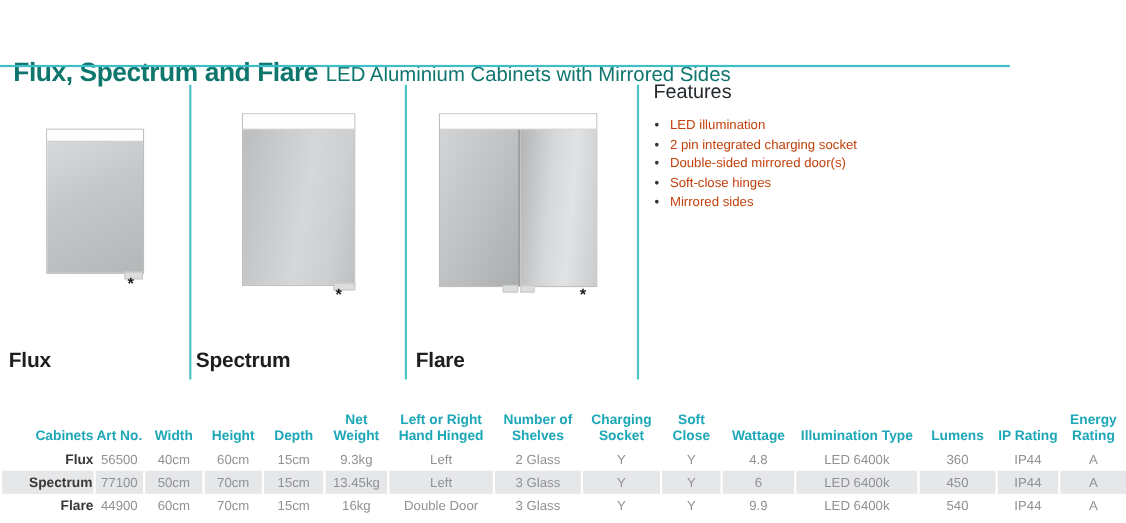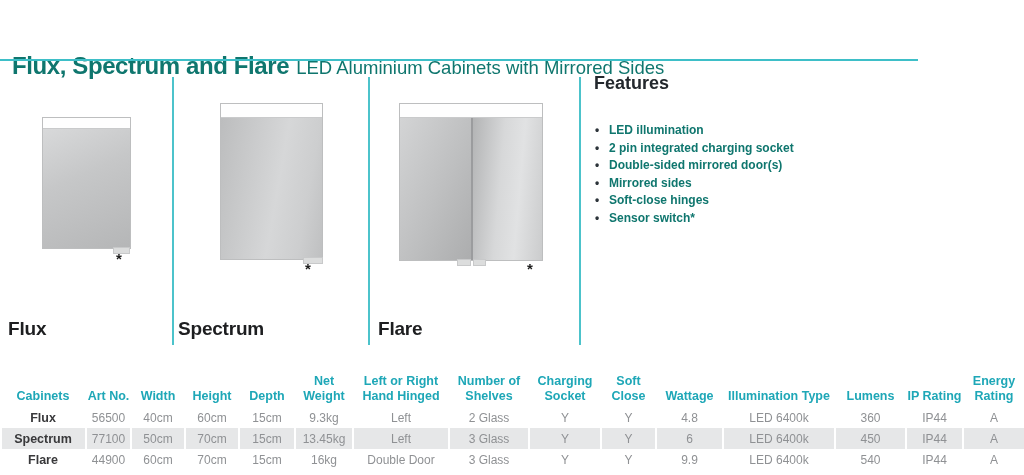--- a/index.html
+++ b/index.html
@@ -38,31 +38,31 @@
   .foot-flare-2{left:473px;top:259px;width:13px;height:7px;}
 
   .asterisk{position:absolute;font-size:15px;font-weight:bold;color:#1c1c1c;}
   .ast-flux{left:116px;top:250px;} .ast-spectrum{left:305px;top:260px;} .ast-flare{left:527px;top:260px;}
 
   .product-label{position:absolute;font-size:19px;font-weight:bold;color:#1d1e20;letter-spacing:-0.2px;}
   .label-flux{left:8px;top:318px;} .label-spectrum{left:178px;top:318px;} .label-flare{left:378px;top:318px;}
 
   
   .features{position:absolute;left:594px;top:73px;width:340px;}
-  .features-title{font-size:18px;font-weight:bold;color:#23282d;margin:0 0 28px 0;}
-  .features-list{list-style:none;margin:0;padding:0;font-size:12px;color:#0f766e;font-weight:bold;}
+  .features-title{font-size:18px;font-weight:normal;color:#23282d;margin:0 0 11px 0;}
+  .features-list{list-style:none;margin:0;padding:0;font-size:12px;color:#c2410c;}
   .features-list li{position:relative;padding-left:15px;line-height:17.6px;}
   .features-list li::before{content:"\2022";position:absolute;left:1px;color:#2d343a;}
 
   
   table.specs{position:absolute;left:0;top:369px;width:1024px;border-collapse:collapse;table-layout:fixed;}
   .specs th{color:#1ea7b7;font-size:12.5px;font-weight:bold;text-align:center;vertical-align:bottom;
             padding:0 1px 4px;line-height:1.16;height:34px;}
   .specs td{color:#8f9194;font-size:12px;text-align:center;height:21px;padding:0 1px;vertical-align:middle;}
-  .specs th.colL,.specs td.colL{text-align:center;padding-left:0;}
+  .specs th.colL,.specs td.colL{text-align:right;padding-left:0;}
   .specs td.name{color:#39393b;font-weight:bold;font-size:12.5px;}
   .specs tr.shade td{background:#e6e7e8;border-left:2px solid #fff;border-right:2px solid #fff;}
 </style>
 </head>
 <body>
 
 <div>
 
   <h1 class="title-line">
     <span class="title-main">Flux, Spectrum and Flare</span><span class="title-sub">LED Aluminium Cabinets with Mirrored Sides</span>
@@ -101,23 +101,22 @@
   <div class="foot foot-flare-2"></div>
   <span class="asterisk ast-flare">*</span>
   <div class="product-label label-flare">Flare</div>
 
   <div class="features">
     <h2 class="features-title">Features</h2>
     <ul class="features-list">
       <li>LED illumination</li>
       <li>2 pin integrated charging socket</li>
       <li>Double-sided mirrored door(s)</li>
+      <li>Soft-close hinges</li>
       <li>Mirrored sides</li>
-      <li>Soft-close hinges</li>
-      <li>Sensor switch*</li>
     </ul>
   </div>
 
   <table class="specs">
     <colgroup>
       <col style="width:85px">
         <col style="width:45px">
         <col style="width:54px">
         <col style="width:54px">
       <col style="width:56px">

